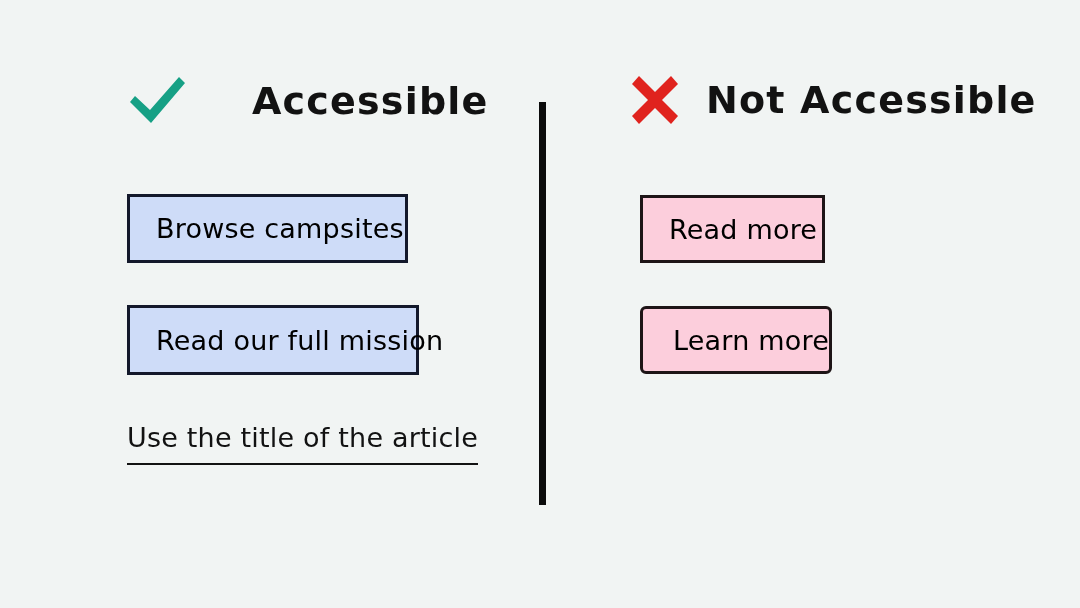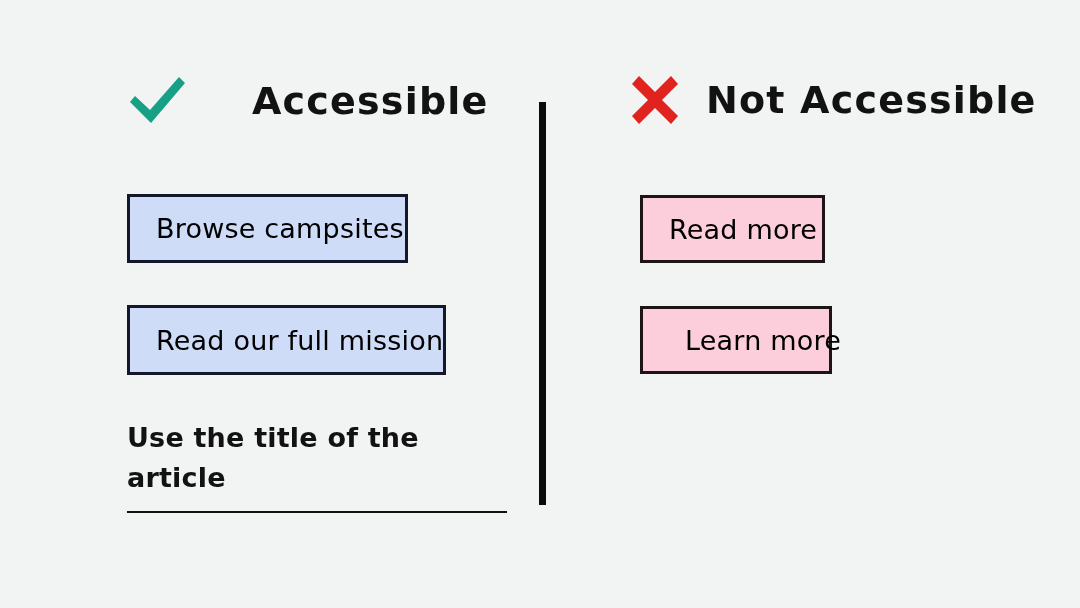--- a/index.html
+++ b/index.html
@@ -81,45 +81,44 @@
     background: #cedcf8;
     border: 3px solid #13182b;
   }
   .pill.pink {
     background: #fccedc;
     border: 3px solid #1d1416;
   }
 
   
   .btn-browse  { left: 127px; top: 194px; width: 281px; height: 69px; padding-left: 26px; }
-  .btn-mission { left: 127px; top: 305px; width: 319px; height: 70px; padding-left: 26px; }
+  .btn-mission { left: 127px; top: 305px; width: 292px; height: 70px; padding-left: 26px; }
 
   
   .btn-read  { left: 94px; top: 195px; width: 185px; height: 68px; padding-left: 26px; }
-  .btn-learn { left: 94px; top: 306px; width: 192px; height: 68px; padding-left: 42px; }
+  .btn-learn { left: 94px; top: 306px; width: 192px; height: 68px; padding-left: 30px; border-radius: 6px; }
 
   
   .link-text {
     position: absolute;
     left: 127px;
     top: 418px;
     width: 380px;
     font-size: 27px;
     line-height: 40px;
     color: #121212;
     letter-spacing: 0.2px;
   }
   .link-text .line {
     display: block;
     width: -moz-fit-content;
     width: fit-content;
     border-bottom: 2px solid #121212;
-    padding-bottom: 13px;
+    padding-bottom: 5px;
     margin-bottom: 6px;
-    font-weight: bold;
   }
 </style>
 </head>
 <body>
 
 <div id="canvas">
 
   <div class="column left">
 
     <div class="heading-row left-head">

